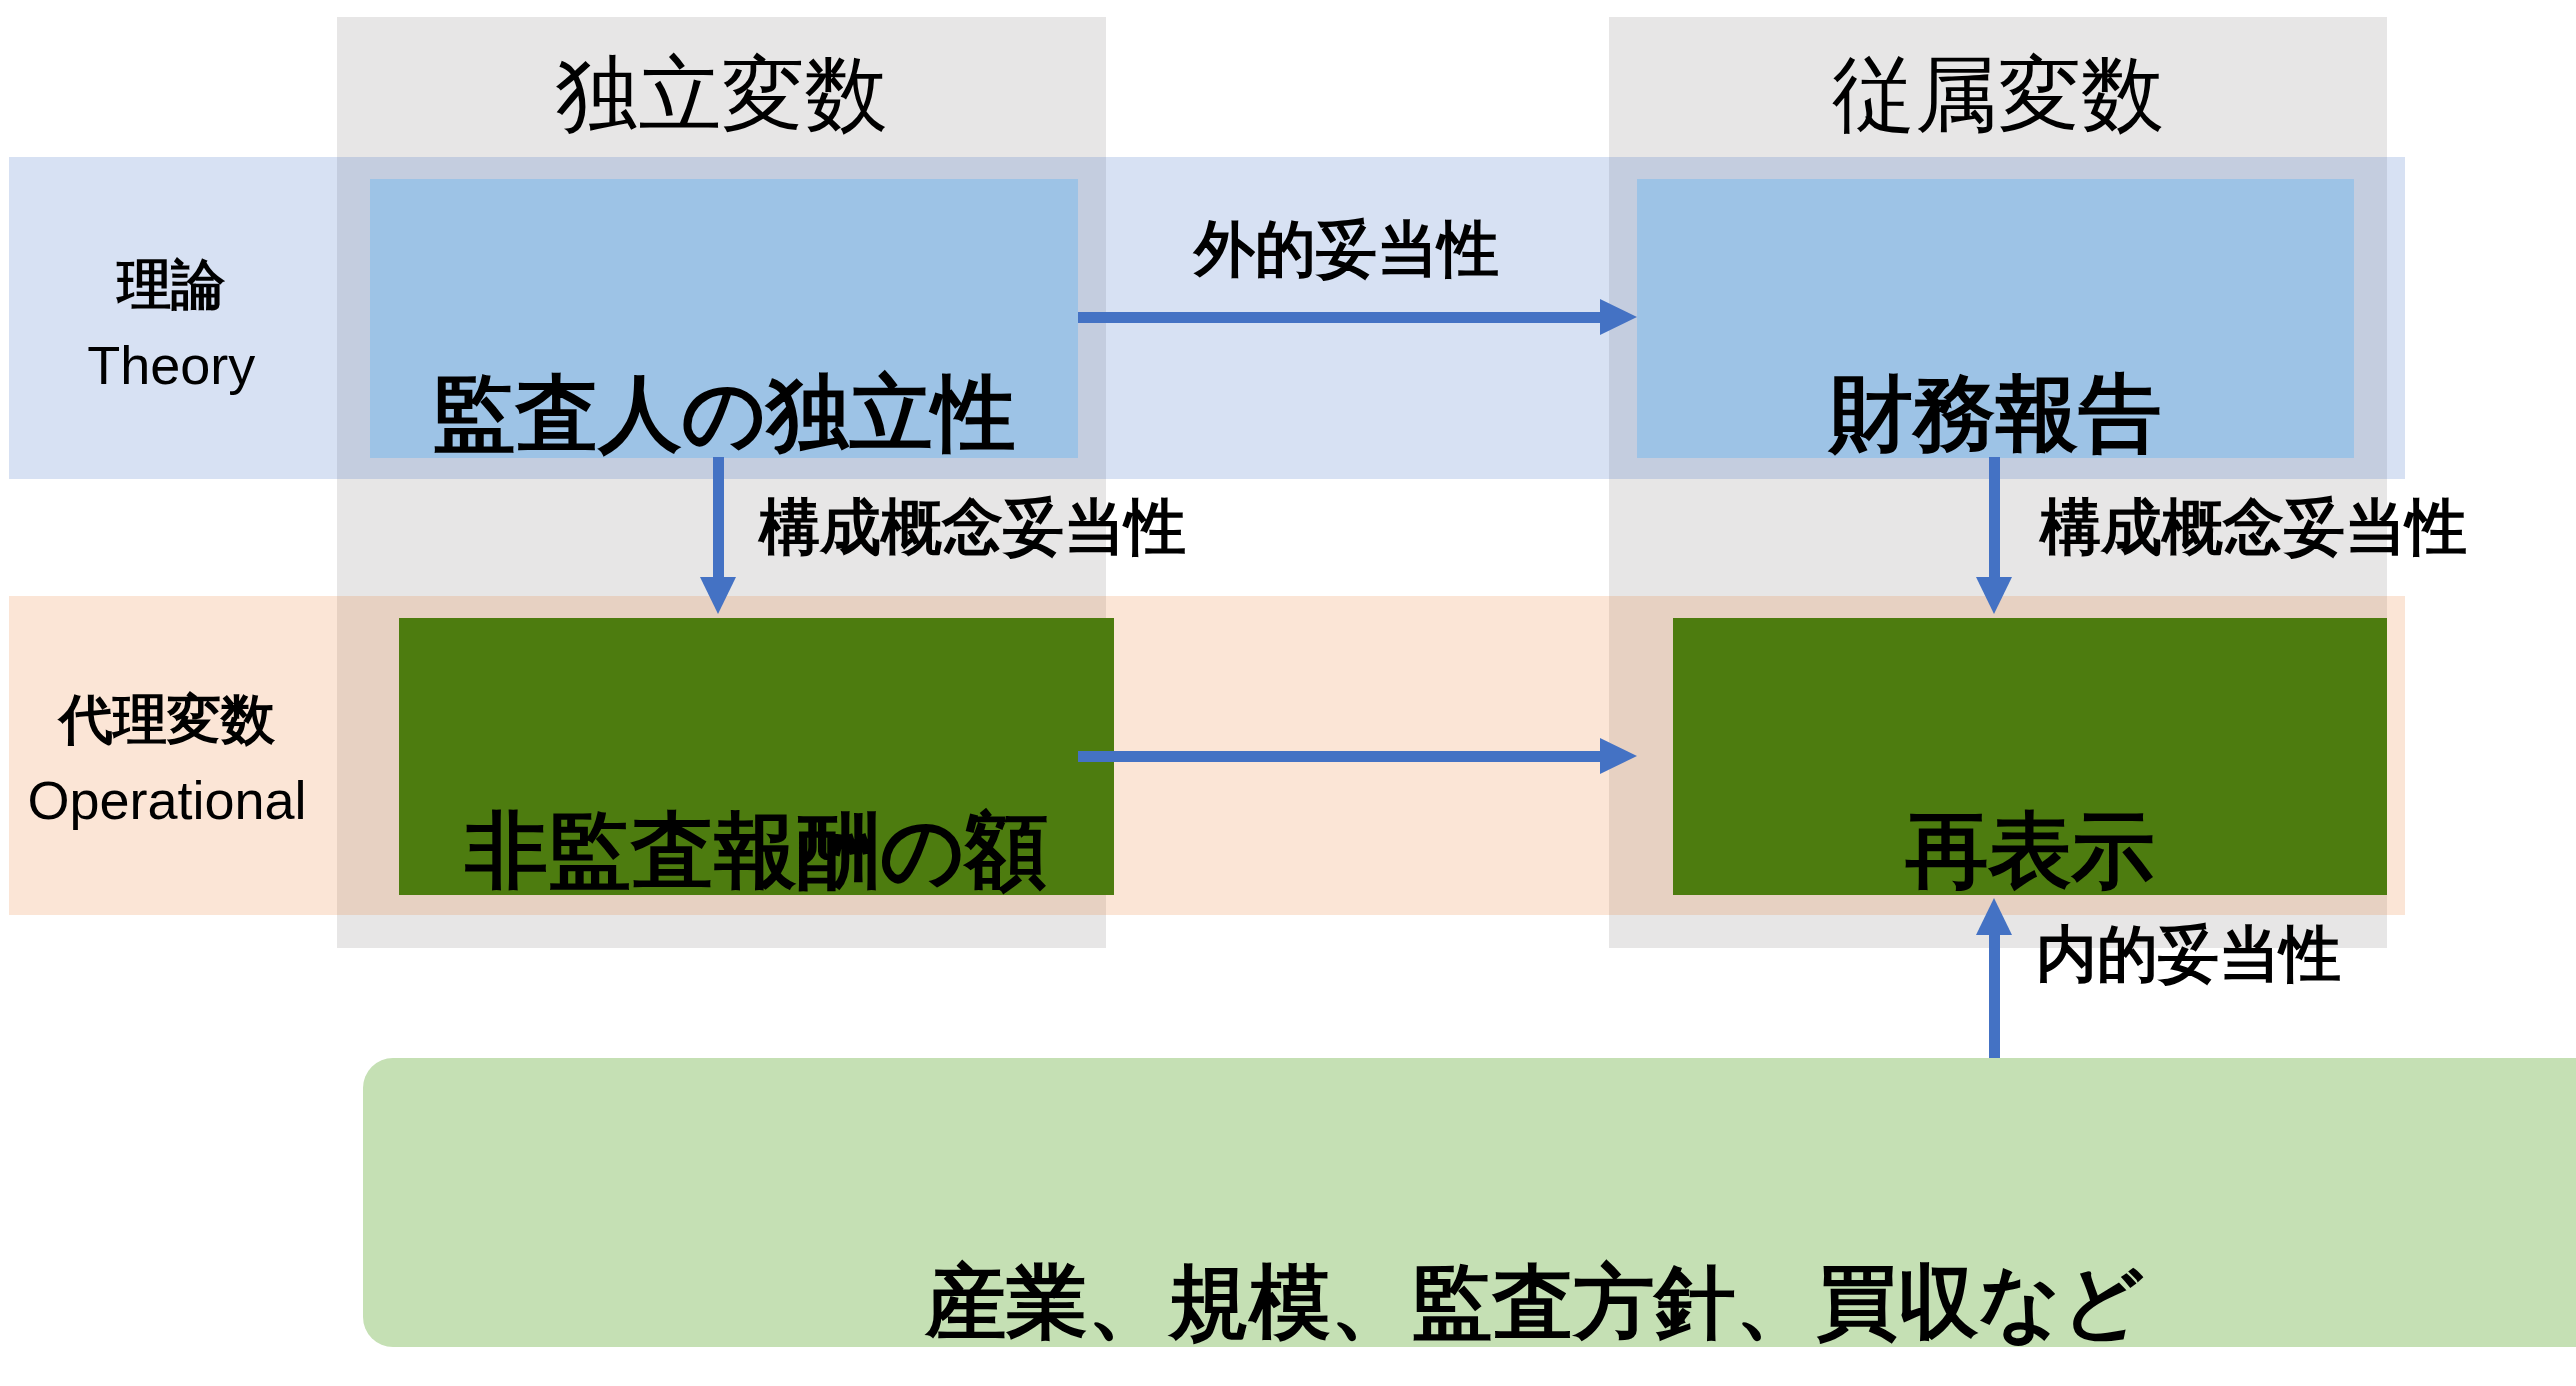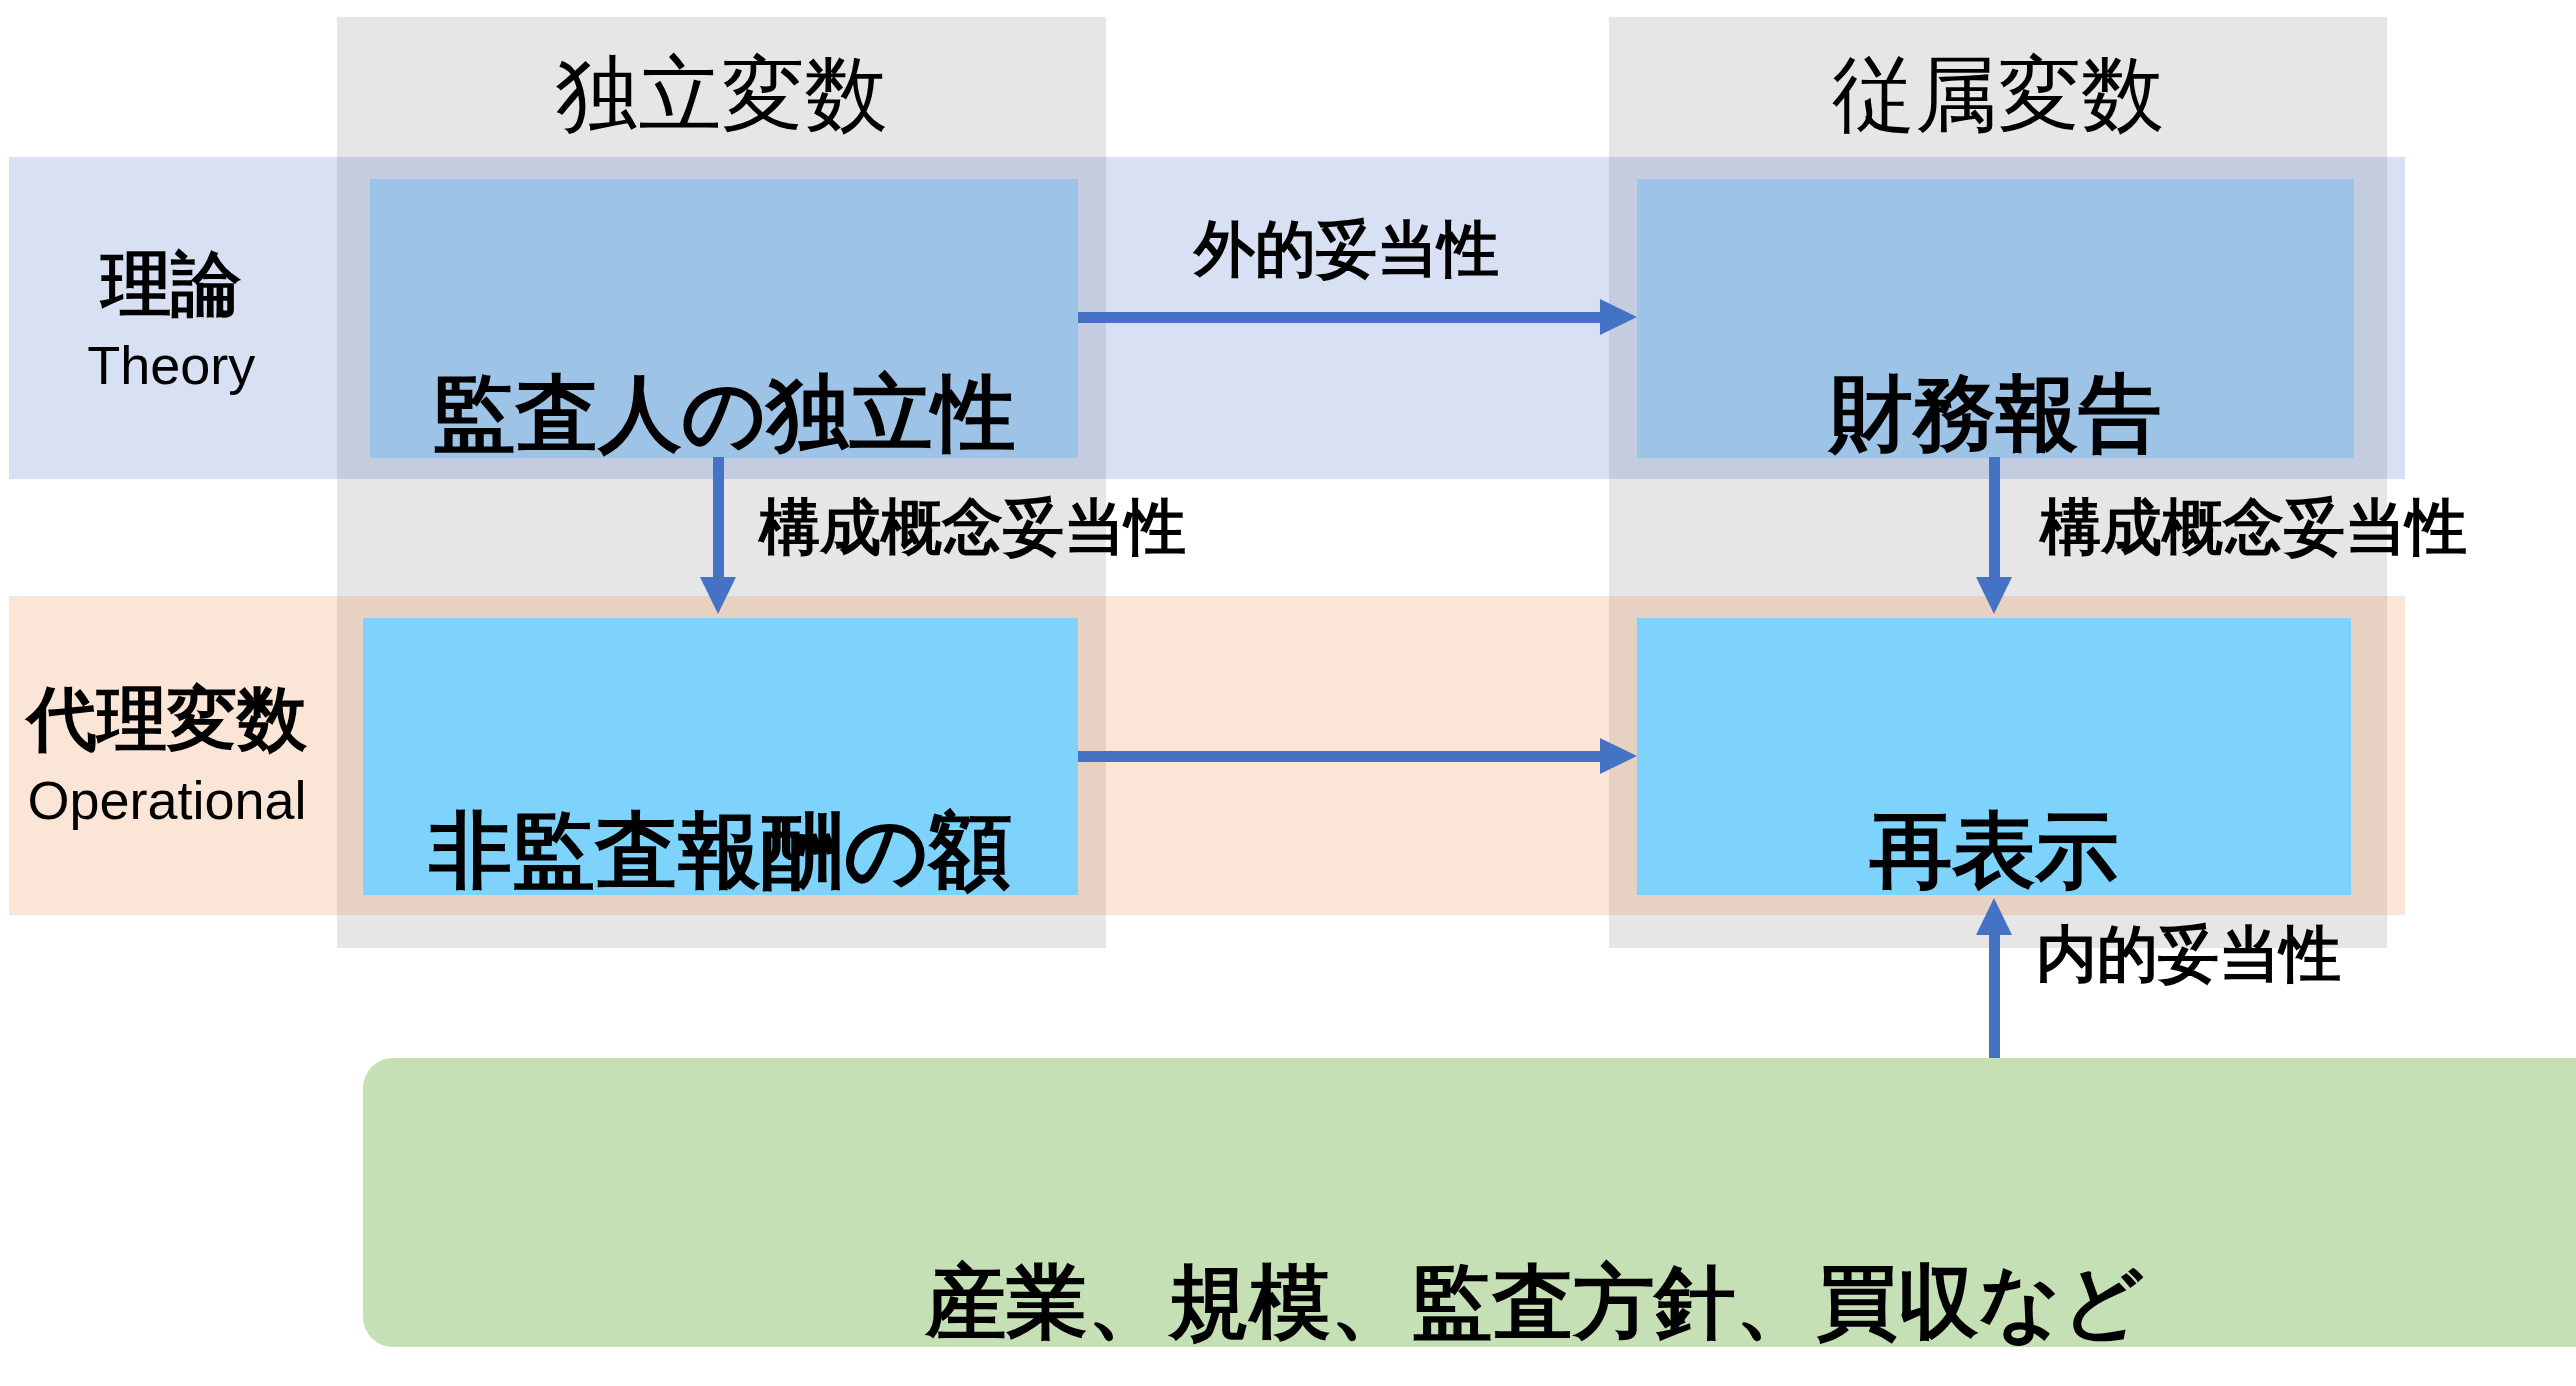--- a/index.html
+++ b/index.html
@@ -13,36 +13,36 @@
   
   .gray-col{background:#E7E6E6;z-index:1;}
   
   .band{z-index:2;}
   .band-theory{background:rgba(68,114,196,0.21);}
   .band-operational{background:rgba(237,125,49,0.20);}
   
   .box{z-index:3;display:flex;flex-direction:column;align-items:center;justify-content:flex-end;
        font-weight:700;font-size:83px;line-height:89px;text-align:center;}
   .box-blue{background:#9DC3E6;}
-  .box-orange{background:#7dd3fc;}
+  .box-orange{background:#4d7c0f;margin-left:36px;}
   .box-green{background:#C5E0B4;font-size:81px;}
   
   .arrow-part{z-index:4;}
   .shaft{background:#4472C4;}
   .head{width:0;height:0;}
   .head-right{border-left:37px solid #4472C4;border-top:18.5px solid transparent;border-bottom:18.5px solid transparent;}
   .head-down {border-top:37px solid #4472C4;border-left:18.5px solid transparent;border-right:18.5px solid transparent;}
   .head-up   {border-bottom:37px solid #4472C4;border-left:18.5px solid transparent;border-right:18.5px solid transparent;}
   
   .lbl{z-index:6;font-weight:700;font-size:61px;line-height:85px;white-space:nowrap;font-family:Liberation Mono, monospace;}
   .lbl-center{display:flex;align-items:center;justify-content:center;text-align:center;}
   .col-header{z-index:6;display:flex;align-items:center;justify-content:center;
               font-weight:400;font-size:83px;white-space:nowrap;}
   .side-label{z-index:6;display:flex;flex-direction:column;align-items:center;justify-content:center;gap:5.6px;text-align:center;}
-  .side-label .jp{font-weight:700;font-size:70px;line-height:89px;white-space:nowrap;}
+  .side-label .jp{font-weight:700;font-size:54px;line-height:89px;white-space:nowrap;}
   .side-label .en{font-weight:400;font-size:54px;line-height:61px;white-space:nowrap;}
 </style>
 </head>
 <body>
 
 <div id="canvas">
 
   <div class="abs gray-col" style="left:337px;top:16.7px;width:769px;height:931px;"></div>
   <div class="abs gray-col" style="left:1609px;top:16.7px;width:778px;height:931px;"></div>
 

